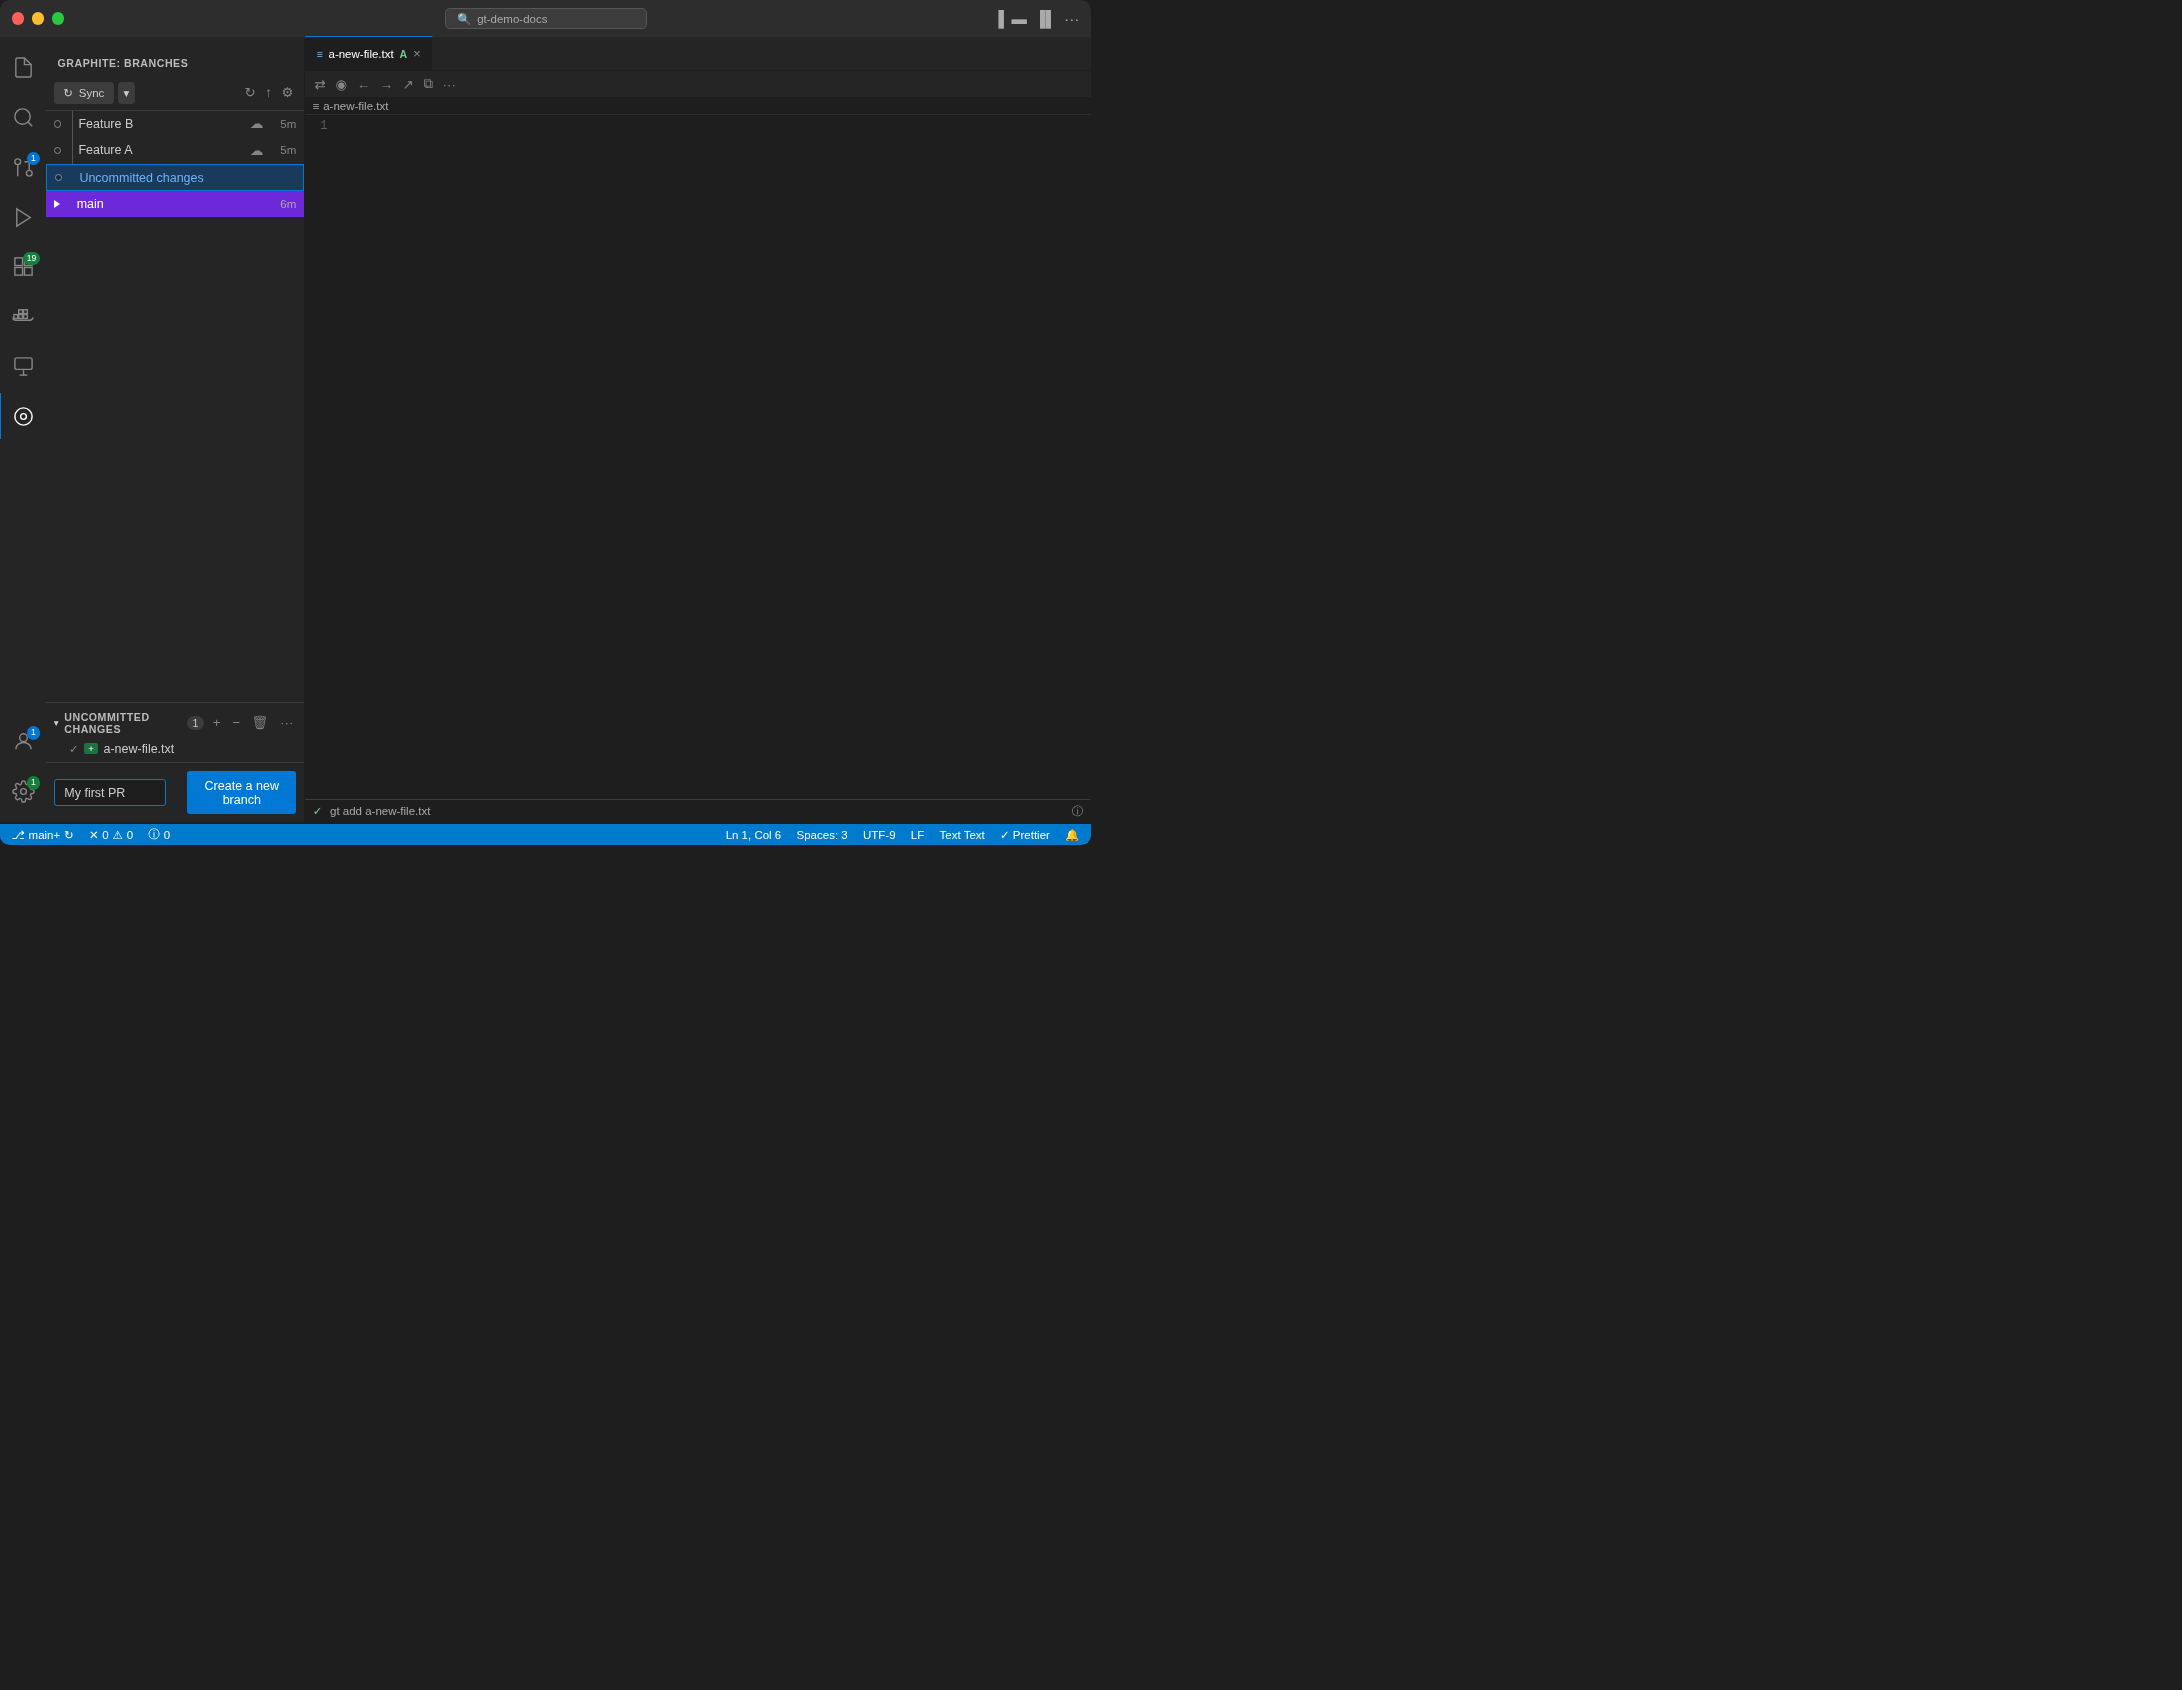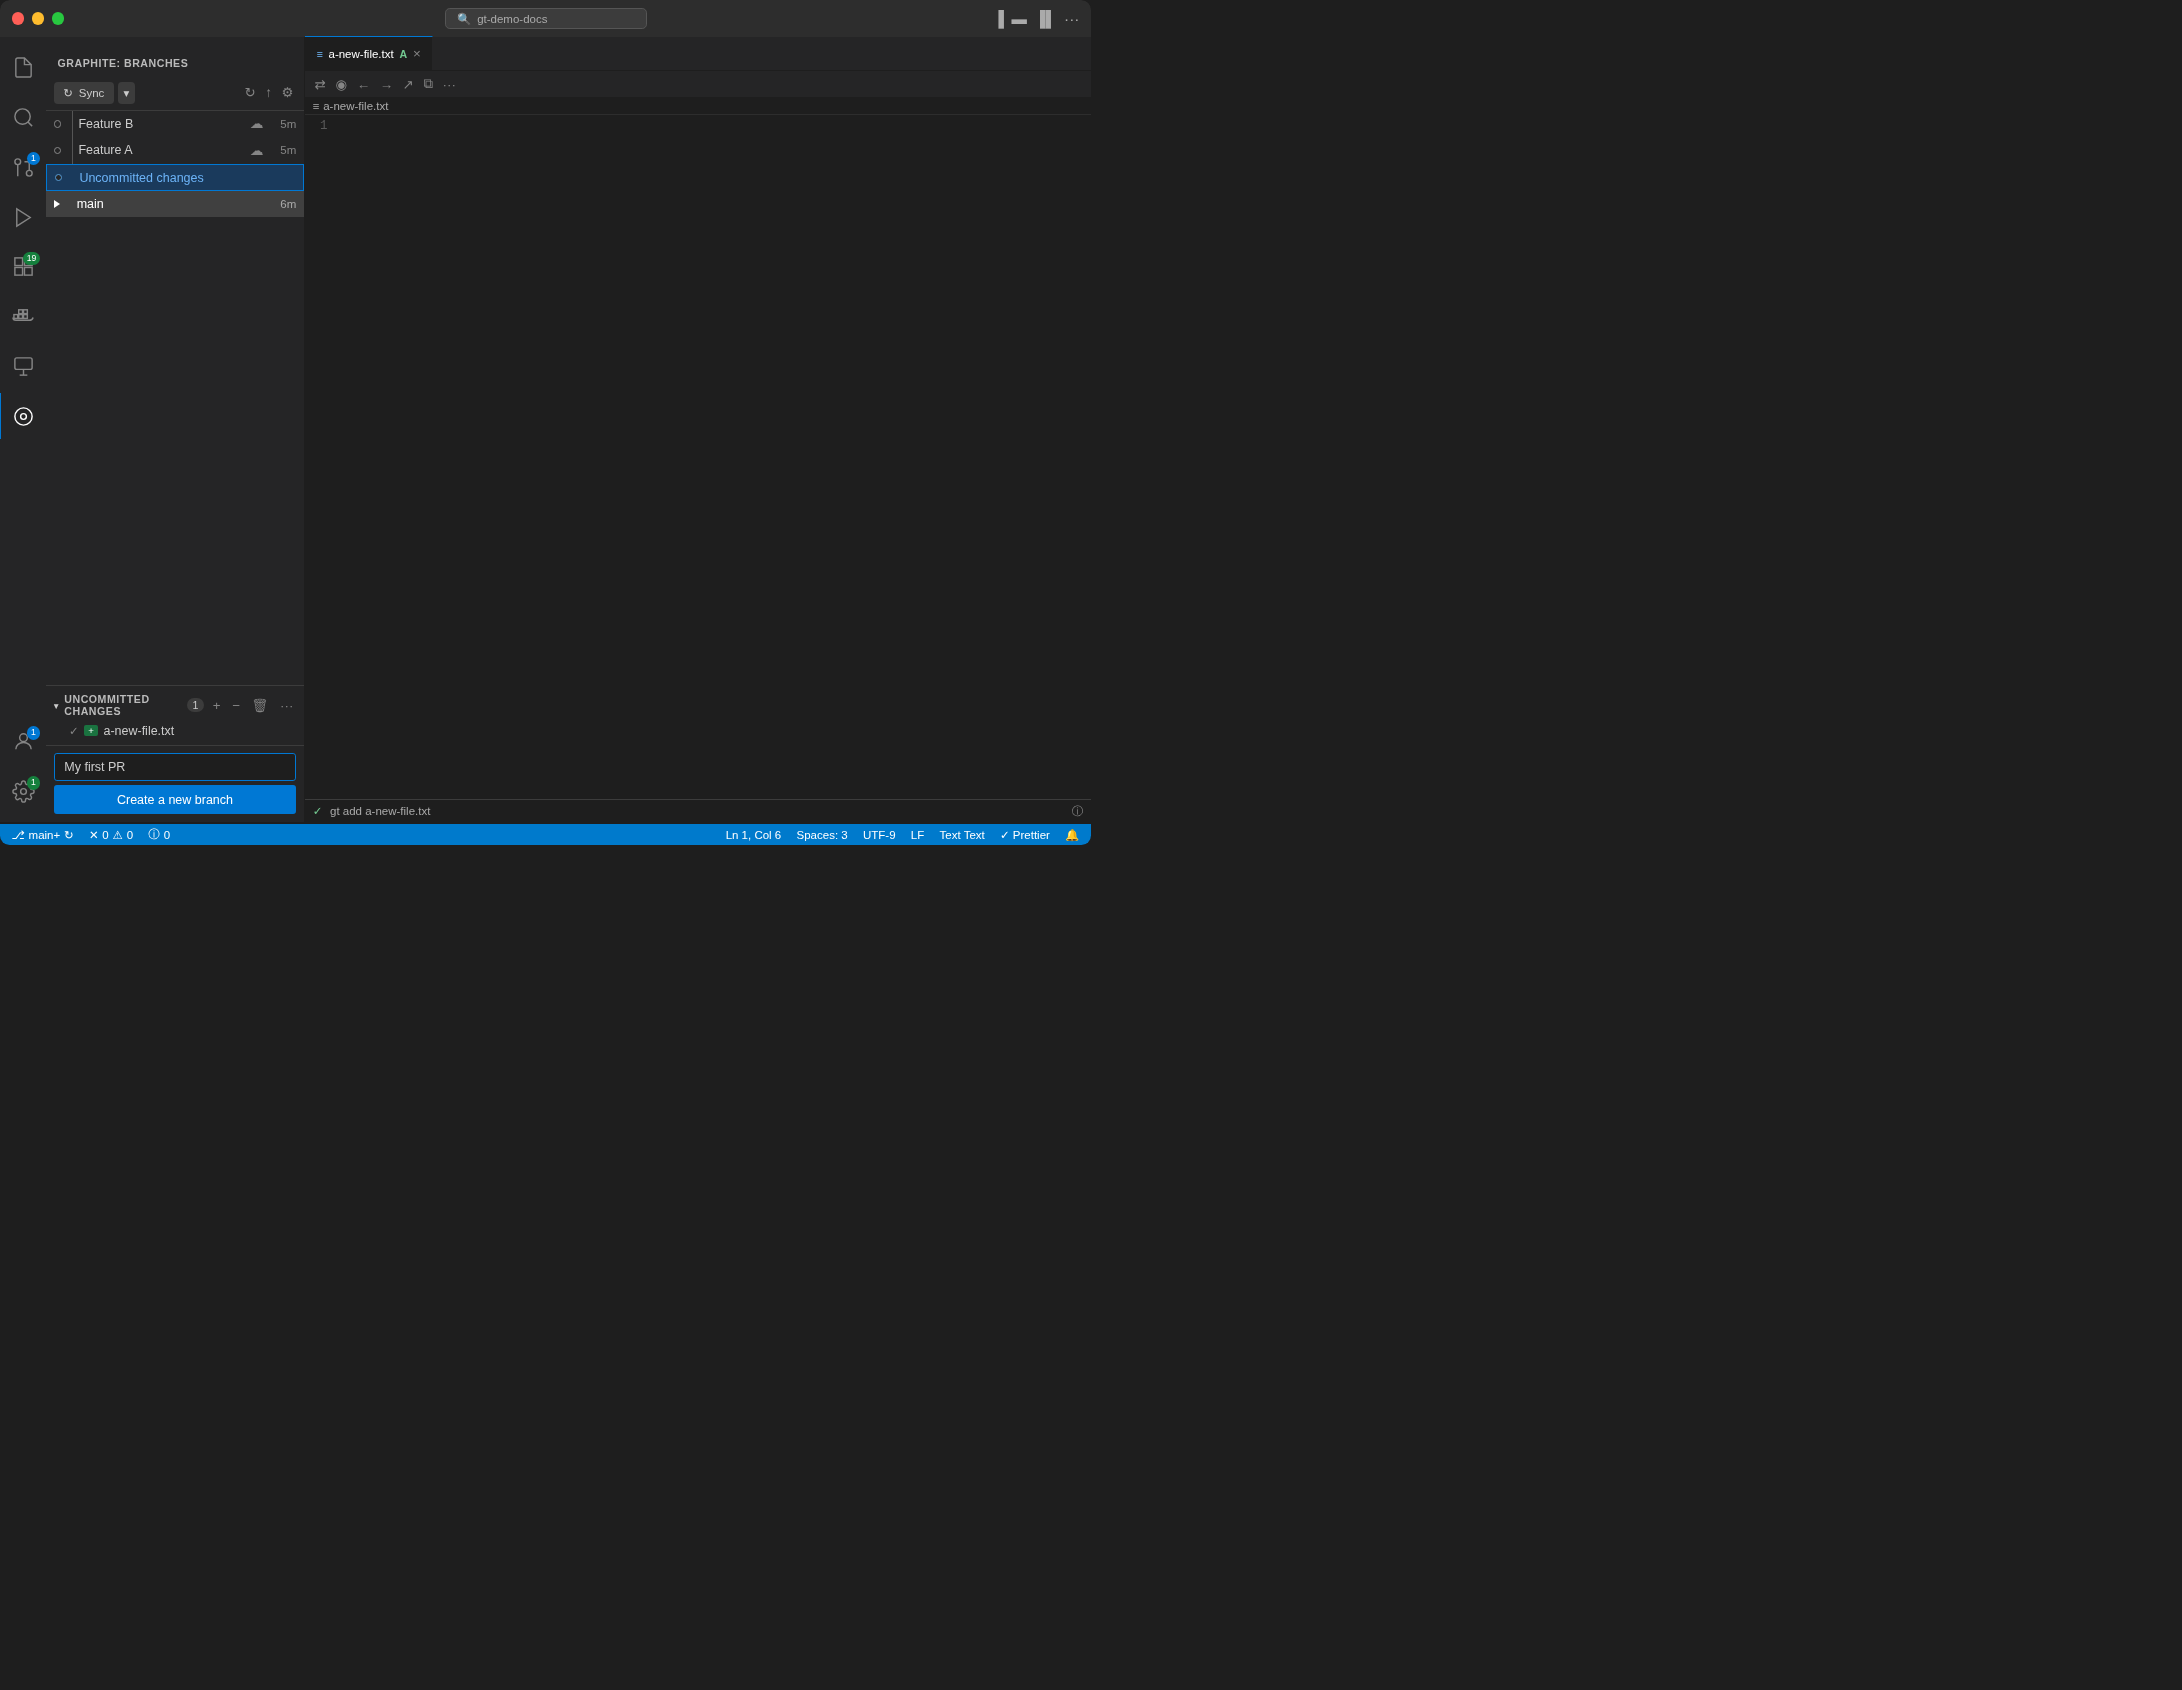--- a/index.html
+++ b/index.html
@@ -196,21 +196,21 @@
     }
     .branch-item {
       display: flex;
       align-items: center;
       padding: 5.8px 7.7px;
       cursor: pointer;
       position: relative;
       gap: 17px;
     }
     .branch-item.active-branch {
-      background: #404040;
+      background: #6d28d9;
       color: #fff;
     }
     .branch-item.uncommitted {
       background: #1a3a5c;
     }
     .branch-name {
       flex: 1;
       font-size: 12.5px;
     }
     .branch-time {
@@ -298,22 +298,23 @@
       padding: 0 3.8px;
       border-radius: 1.9px;
     }
     .file-name { font-size: 12.5px; color: #ccc; }
 
     
     .branch-input-area {
       padding: 7.7px;
       border-top: 1px solid #3c3c3c;
       display: flex;
-      flex-direction: column;
-      gap: 4px;
+      flex-direction: row;
+      gap: 21px;
+      align-items: center;
     }
     .branch-name-input {
       background: #1e1e1e;
       border: 1px solid #0078d4;
       border-radius: 2.9px;
       padding: 5.8px 9.6px;
       color: #ccc;
       font-size: 12.5px;
       width: 100%;
       outline: none;

